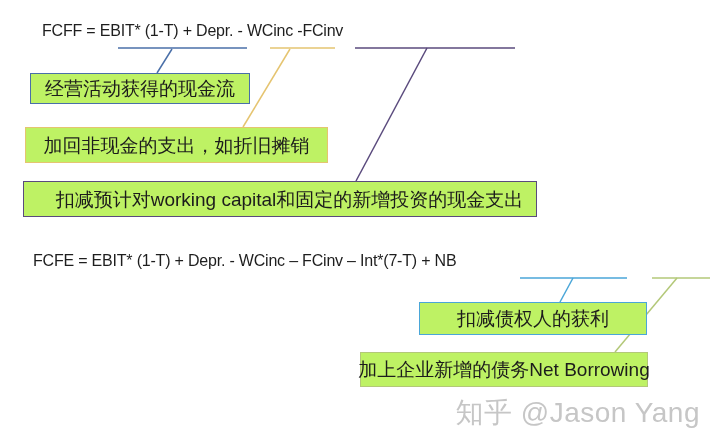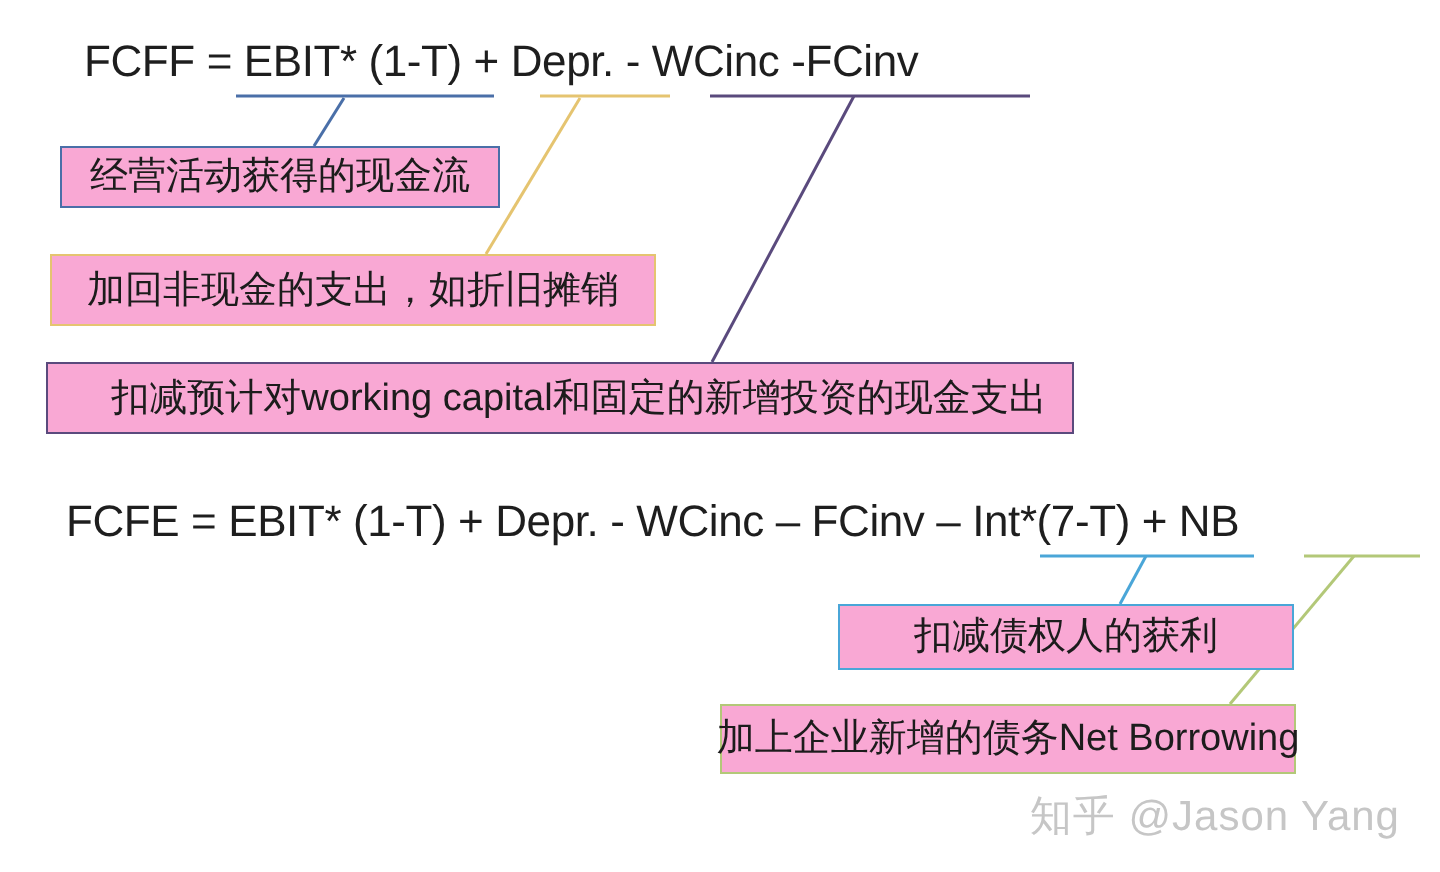--- a/index.html
+++ b/index.html
@@ -18,47 +18,47 @@
   .lines {
     position: absolute;
     left: 0;
     top: 0;
     width: 720px;
     height: 436px;
     pointer-events: none;
   }
   .formula {
     position: absolute;
-    font-size: 22px;
+    font-size: 16px;
     line-height: 26px;
     color: #1e1e1e;
     white-space: nowrap;
     letter-spacing: -0.2px;
   }
   .anno-box {
     position: absolute;
     display: flex;
     align-items: center;
     justify-content: center;
-    background: #f9a8d4;
+    background: #bef264;
     border: 1.5px solid #888888; 
     box-sizing: border-box;
     white-space: nowrap;
   }
   .anno-box span {
     font-size: 19px;
     color: #1c1c1c;
     line-height: 1;
     padding: 0 4px;
   }
   .watermark {
     position: absolute;
     top: 394px;
     right: 20px;
-    font-size: 21px;
+    font-size: 28px;
     letter-spacing: 0.5px;
     white-space: nowrap;
   }
 </style>
 </head>
 <body>
 
 <div class="canvas">
 
   <svg class="lines" width="720" height="436" viewBox="0 0 720 436" xmlns="http://www.w3.org/2000/svg" fill="none">

